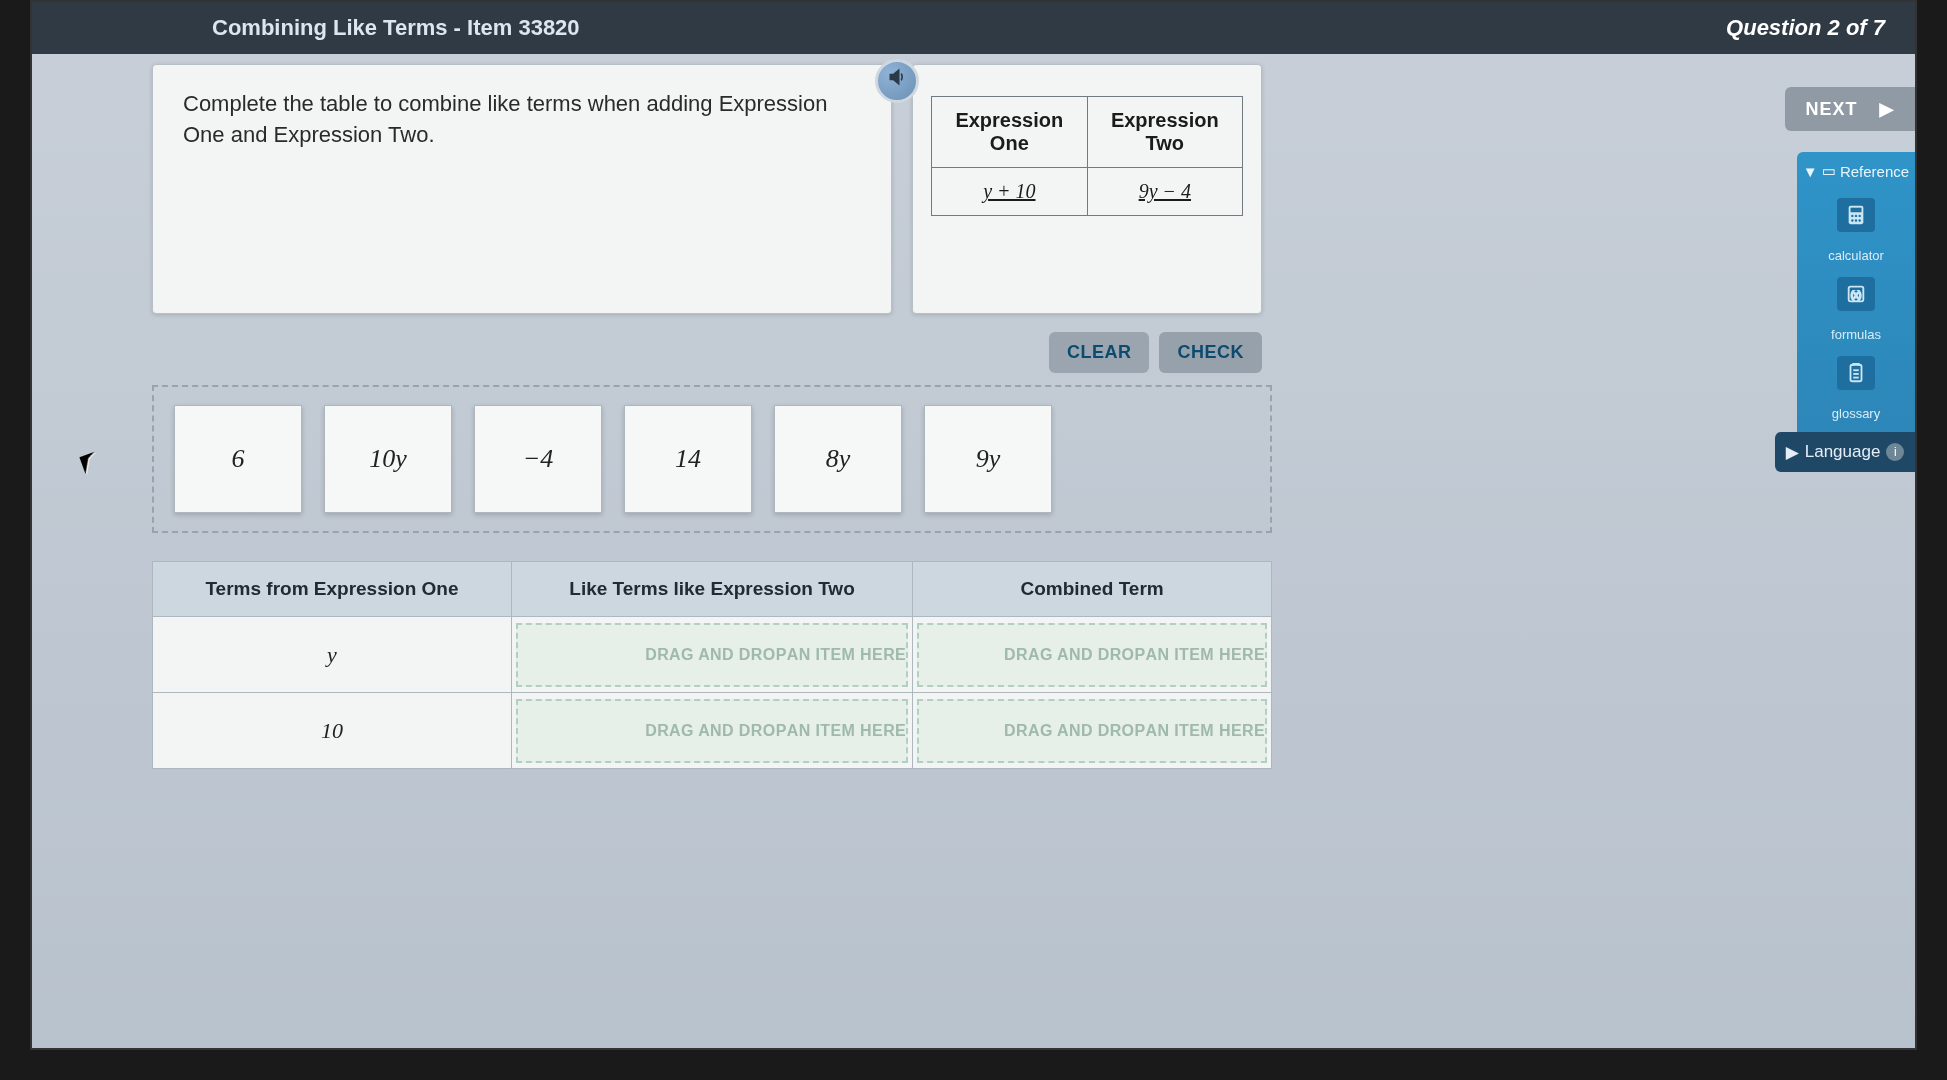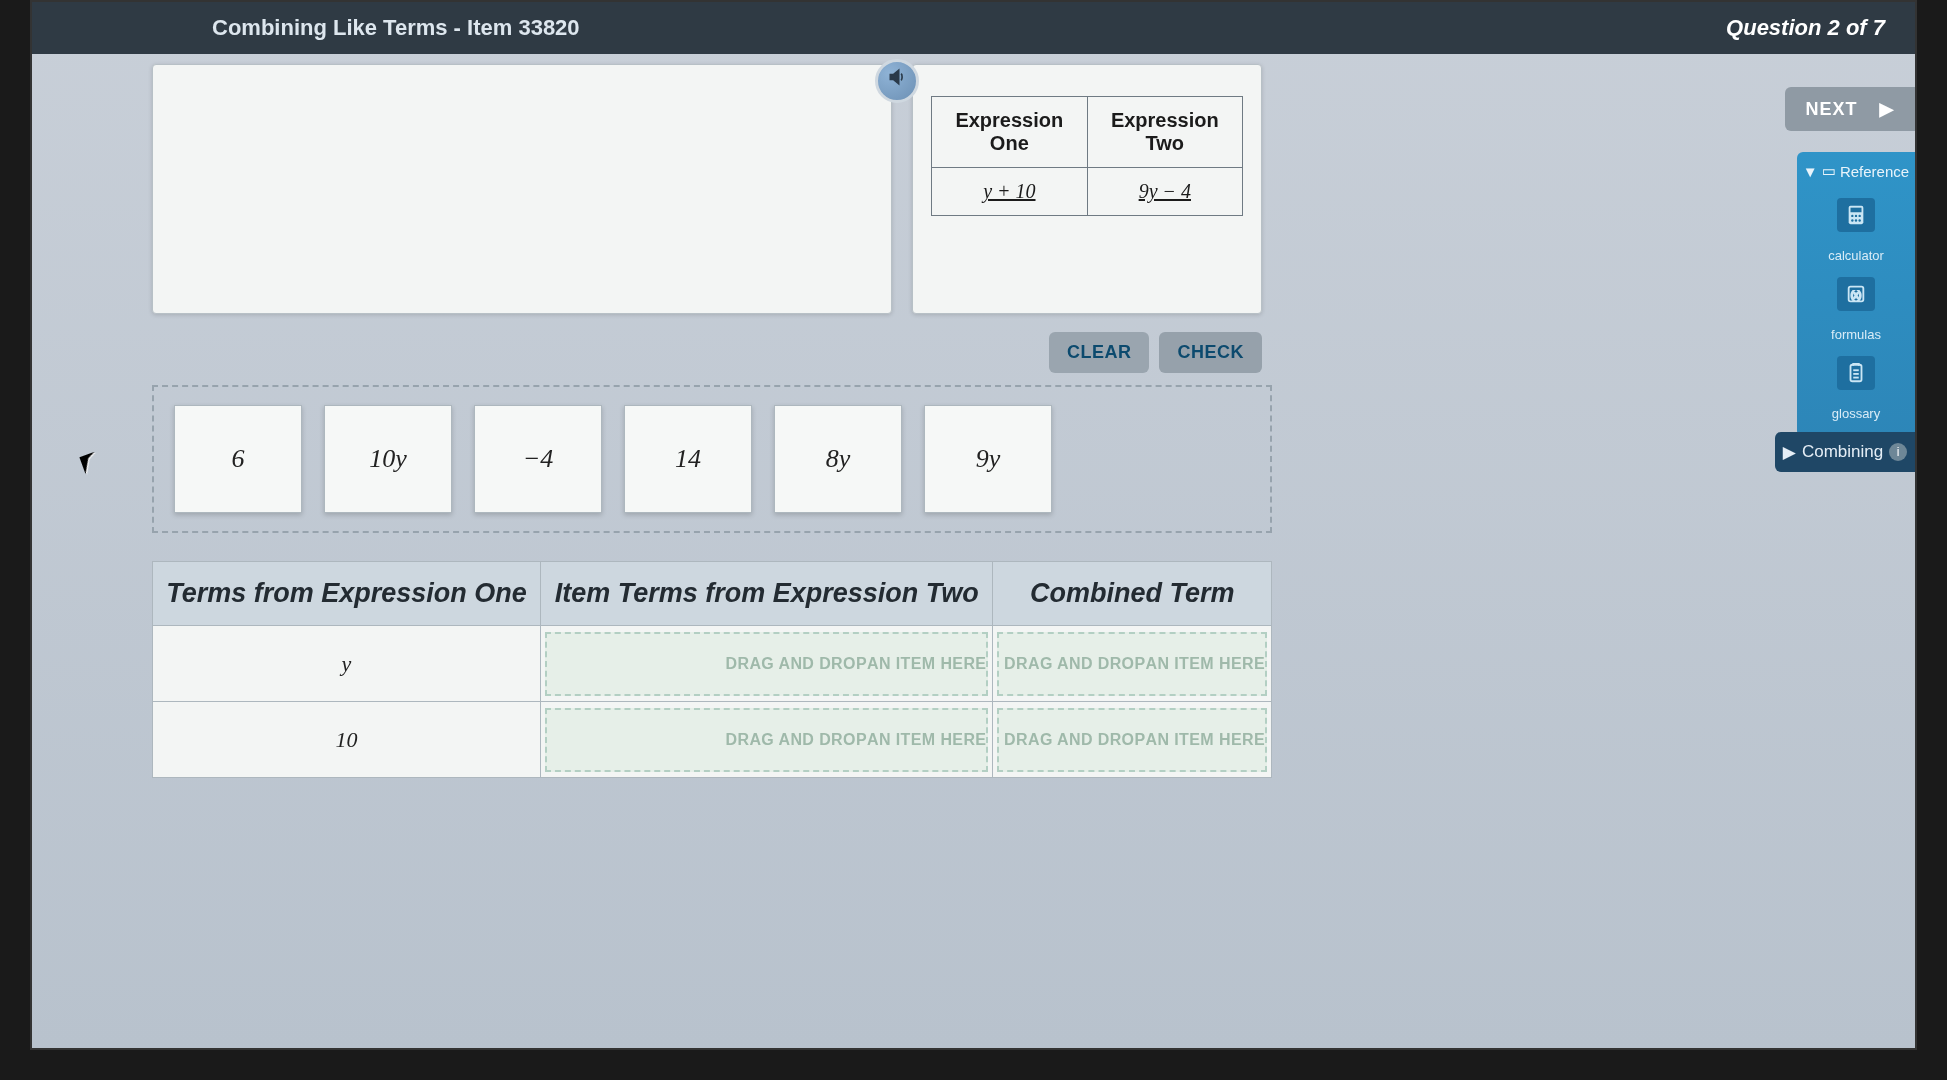--- a/index.html
+++ b/index.html
@@ -108,24 +108,23 @@
   .ans-table {
     width: 1120px;
     margin-top: 28px;
     border-collapse: collapse;
     background: #f3f5f4;
     border: 1px solid #adb7be;
   }
   .ans-table th {
     background: #cdd7df;
     color: #232b32;
-    font-size: 27px; font-weight: bold;
+    font-size: 19px; font-weight: bold;
     padding: 16px 10px;
     border: 1px solid #adb7be;
-    font-style: italic;
   }
   .ans-table td {
     border: 1px solid #adb7be;
     text-align: center;
     font-size: 22px;
     color: #222;
     font-family: Georgia, 'Times New Roman', serif;
     font-style: italic;
     height: 76px;
   }
@@ -208,20 +207,21 @@
 
 <div class="screen">
   <div class="topbar">
     <span class="title">Combining Like Terms - Item 33820</span>
     <span class="qnum">Question 2 of 7</span>
   </div>
 
   <div class="content">
     <div class="row1">
       <div class="card prompt-card">
+        <span>Complete the table to combine like terms when adding Expression One and Expression Two.</span>
         <div class="audio-btn">
           <span>
             <svg width="20" height="20" viewBox="0 0 24 24" fill="none" stroke="#2a3a4a" stroke-width="2">
                 <path d="M4 9v6h4l6 5V4L8 9H4z" fill="#2a3a4a"></path>
                 <path d="M17 8c1.5 1.5 1.5 6.5 0 8"></path>
               </svg>
           </span>
         </div>
       </div>
 
@@ -252,21 +252,21 @@
       <div class="tile">−4</div>
       <div class="tile">14</div>
       <div class="tile">8y</div>
       <div class="tile">9y</div>
     </div>
 
     <table class="ans-table">
       <tbody>
           <tr>
         <th>Terms from Expression One</th>
-        <th>Item Terms from Expression Two</th>
+        <th>Like Terms like Expression Two</th>
         <th>Combined Term</th>
       </tr>
       <tr>
         <td>y</td>
         <td class="drop-cell">
               <div class="drop-zone">
           <span>DRAG AND DROP</span>
           <span>AN ITEM HERE</span>
         </div>
             </td>
@@ -342,16 +342,16 @@
             <line x1="9" y1="13" x2="15" y2="13"></line>
             <line x1="9" y1="17" x2="15" y2="17"></line>
           </svg>
       </div>
       <span class="lbl">glossary</span>
     </div>
   </div>
 
   <div class="lang-btn">
     <span>▶</span>
-    <span>Combining</span>
+    <span>Language</span>
     <span class="info">i</span>
   </div>
 </div>
 
 </body></html>

